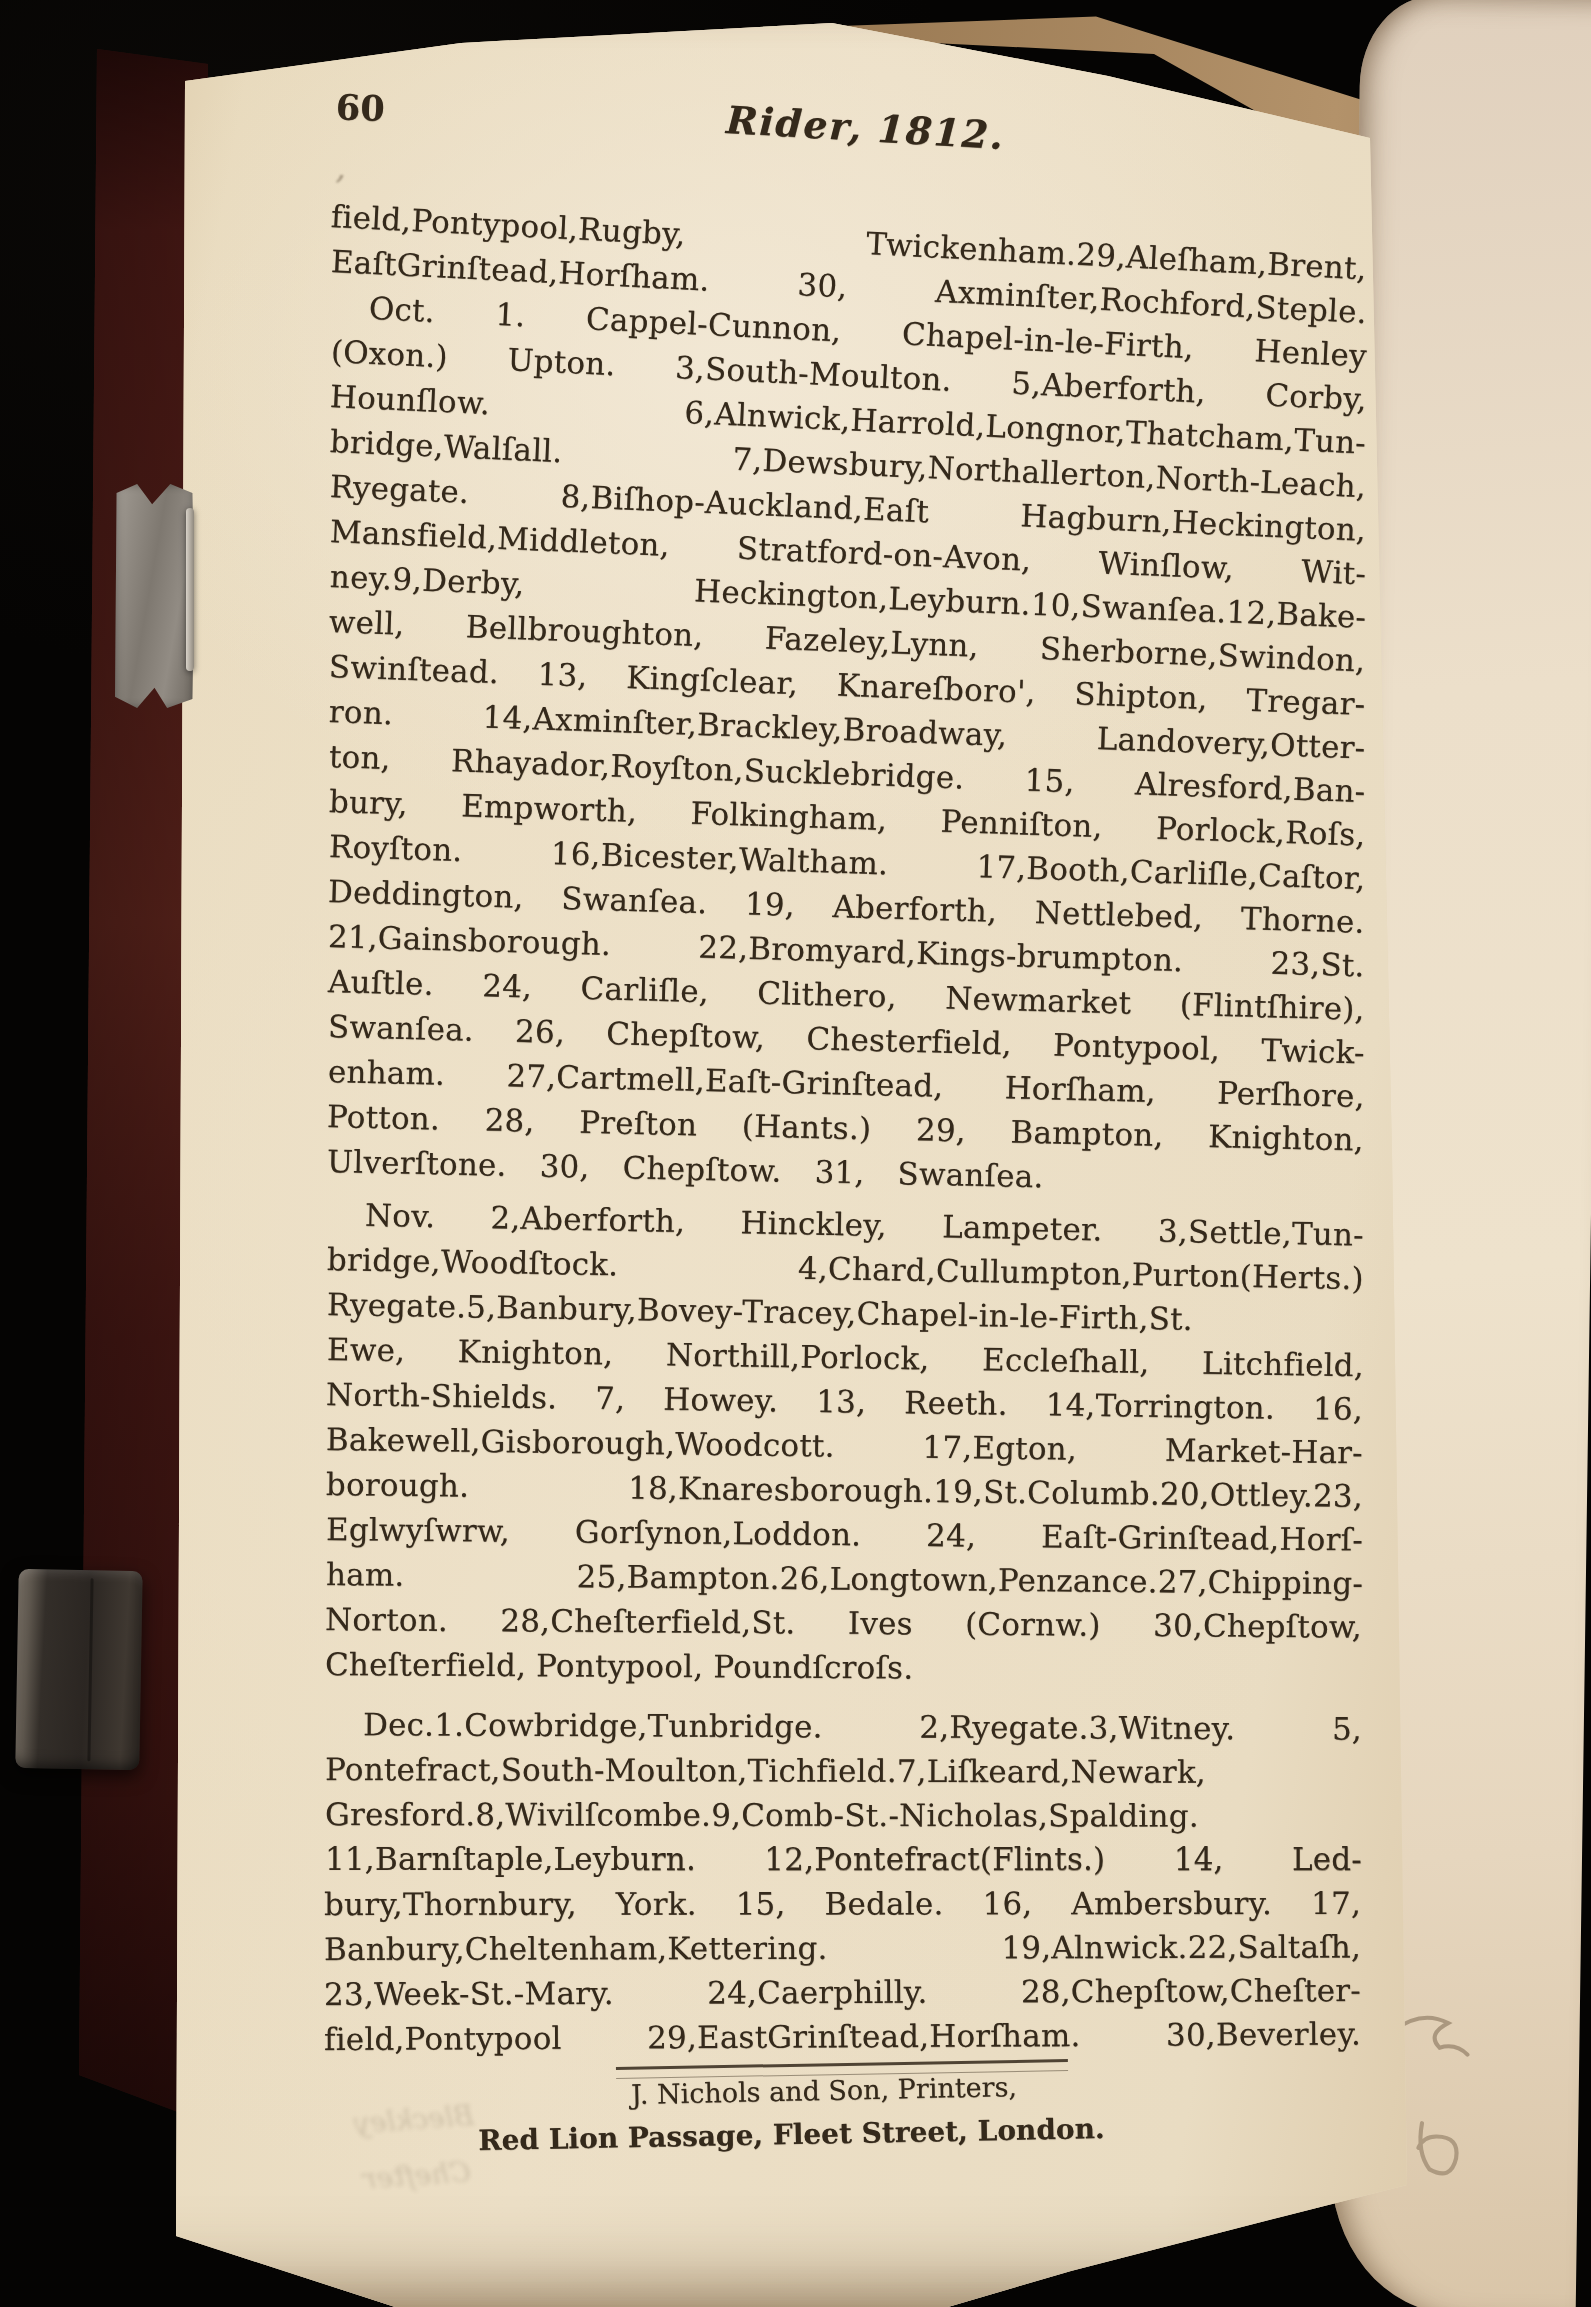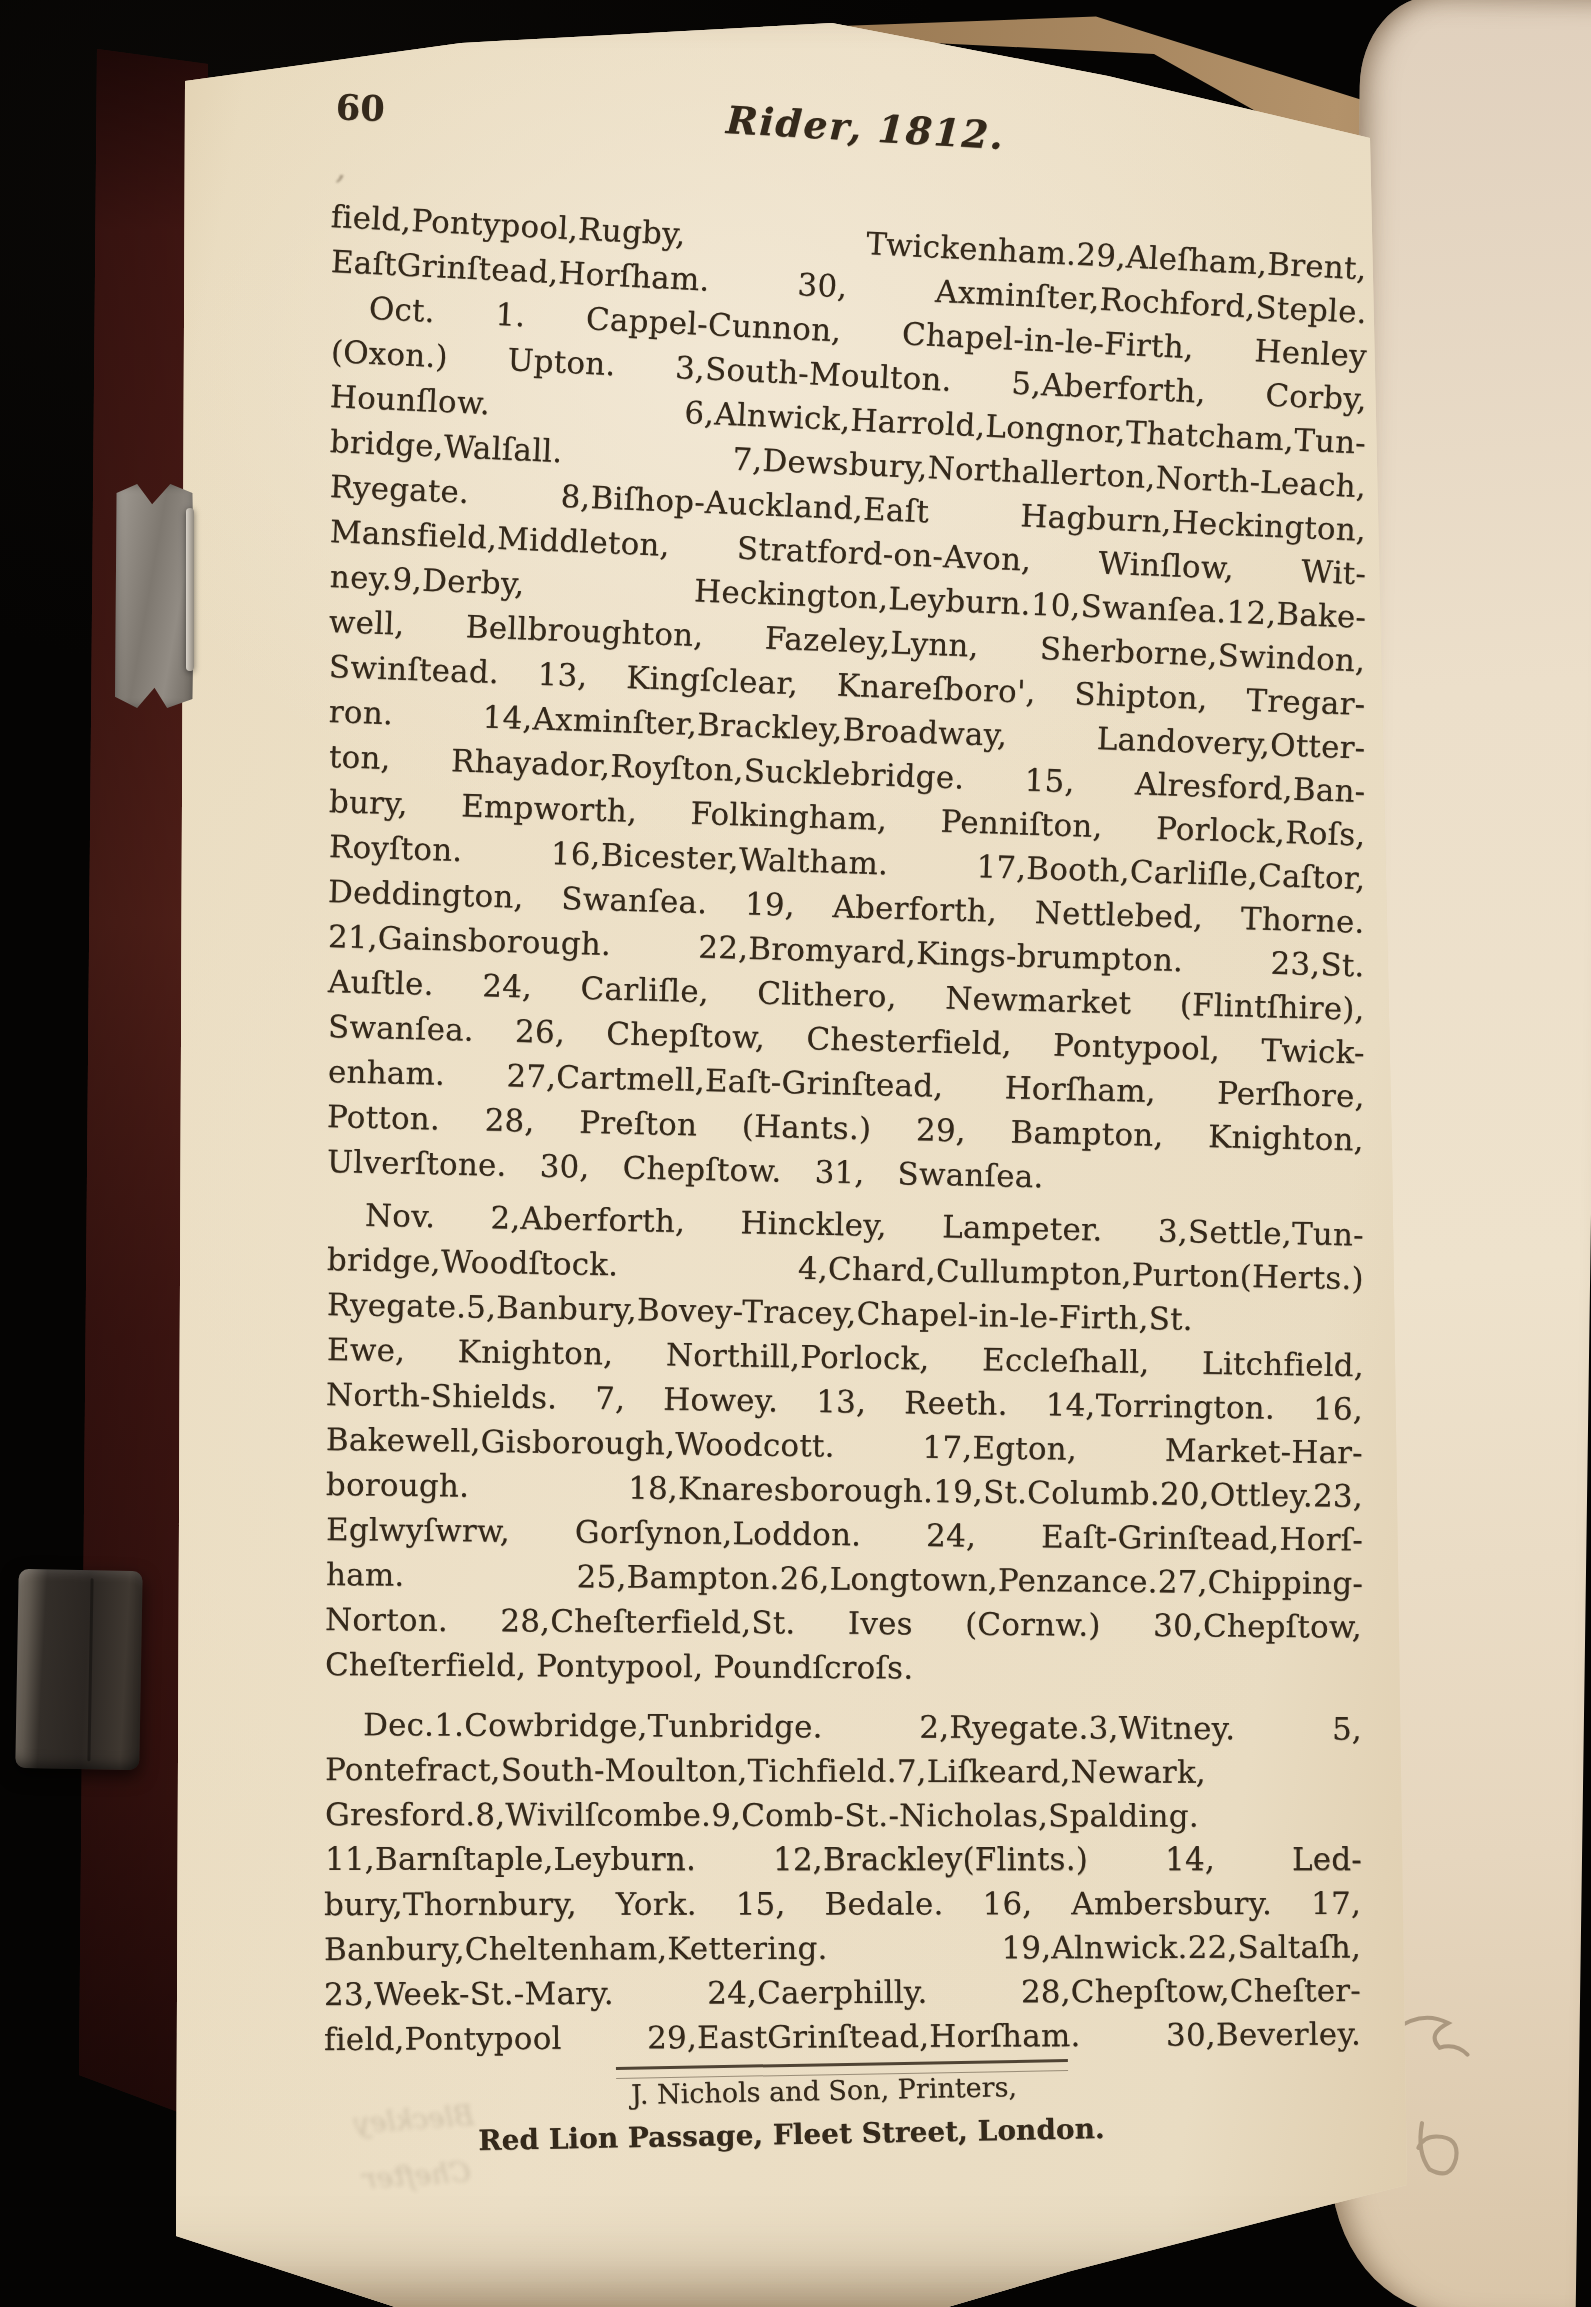--- a/index.html
+++ b/index.html
@@ -133,21 +133,21 @@
         <div class="line" style="top: 1178px; left: -4.7px; transform: rotate(0.82deg);">North-Shields. 7, Howey. 13, Reeth. 14,Torrington. 16,</div>
         <div class="line" style="top: 1223px; left: -4.9px; transform: rotate(0.74deg);">Bakewell,Gisborough,Woodcott. 17,Egton, Market-Har-</div>
         <div class="line" style="top: 1268px; left: -5px; transform: rotate(0.66deg);">borough. 18,Knaresborough.19,St.Columb.20,Ottley.23,</div>
         <div class="line" style="top: 1313px; left: -5.3px; transform: rotate(0.58deg);">Eglwyſwrw, Gorſynon,Loddon. 24, Eaſt-Grinſtead,Horſ-</div>
         <div class="line" style="top: 1358px; left: -5.4px; transform: rotate(0.5deg);">ham. 25,Bampton.26,Longtown,Penzance.27,Chipping-</div>
         <div class="line" style="top: 1403px; left: -5.6px; transform: rotate(0.42deg);">Norton. 28,Cheſterfield,St. Ives (Cornw.) 30,Chepſtow,</div>
         <div class="line noj" style="top: 1448px; left: -5.8px; transform: rotate(0.34deg);">Cheſterfield, Pontypool, Poundſcroſs.</div>
         <div class="line indent" style="top: 1508px; left: -6px; transform: rotate(0.26deg);">Dec.1.Cowbridge,Tunbridge. 2,Ryegate.3,Witney. 5,</div>
         <div class="line" style="top: 1553px; left: -6.2px; transform: rotate(0.18deg);">Pontefract,South-Moulton,Tichfield.7,Liſkeard,Newark,</div>
         <div class="line" style="top: 1598px; left: -6.3px; transform: rotate(0.0999999deg);">Gresford.8,Wivilſcombe.9,Comb-St.-Nicholas,Spalding.</div>
-        <div class="line" style="top: 1643px; left: -6.5px; transform: rotate(0.02deg);">11,Barnſtaple,Leyburn. 12,Brackley(Flints.) 14, Led-</div>
+        <div class="line" style="top: 1643px; left: -6.5px; transform: rotate(0.02deg);">11,Barnſtaple,Leyburn. 12,Pontefract(Flints.) 14, Led-</div>
         <div class="line" style="top: 1688px; left: -6.7px; transform: rotate(-0.06deg);">bury,Thornbury, York. 15, Bedale. 16, Ambersbury. 17,</div>
         <div class="line" style="top: 1733px; left: -6.9px; transform: rotate(-0.14deg);">Banbury,Cheltenham,Kettering. 19,Alnwick.22,Saltaſh,</div>
         <div class="line" style="top: 1778px; left: -7px; transform: rotate(-0.22deg);">23,Week-St.-Mary. 24,Caerphilly. 28,Chepſtow,Cheſter-</div>
         <div class="line" style="top: 1823px; left: -7.3px; transform: rotate(-0.3deg);">field,Pontypool 29,EastGrinſtead,Horſham. 30,Beverley.</div>
       </div>
 
     <div class="footer-rule"></div>
     <div class="printer-line ink">J. Nichols and Son, Printers,</div>
     <div class="printer-address ink">Red Lion Passage, Fleet Street, London.</div>
 

